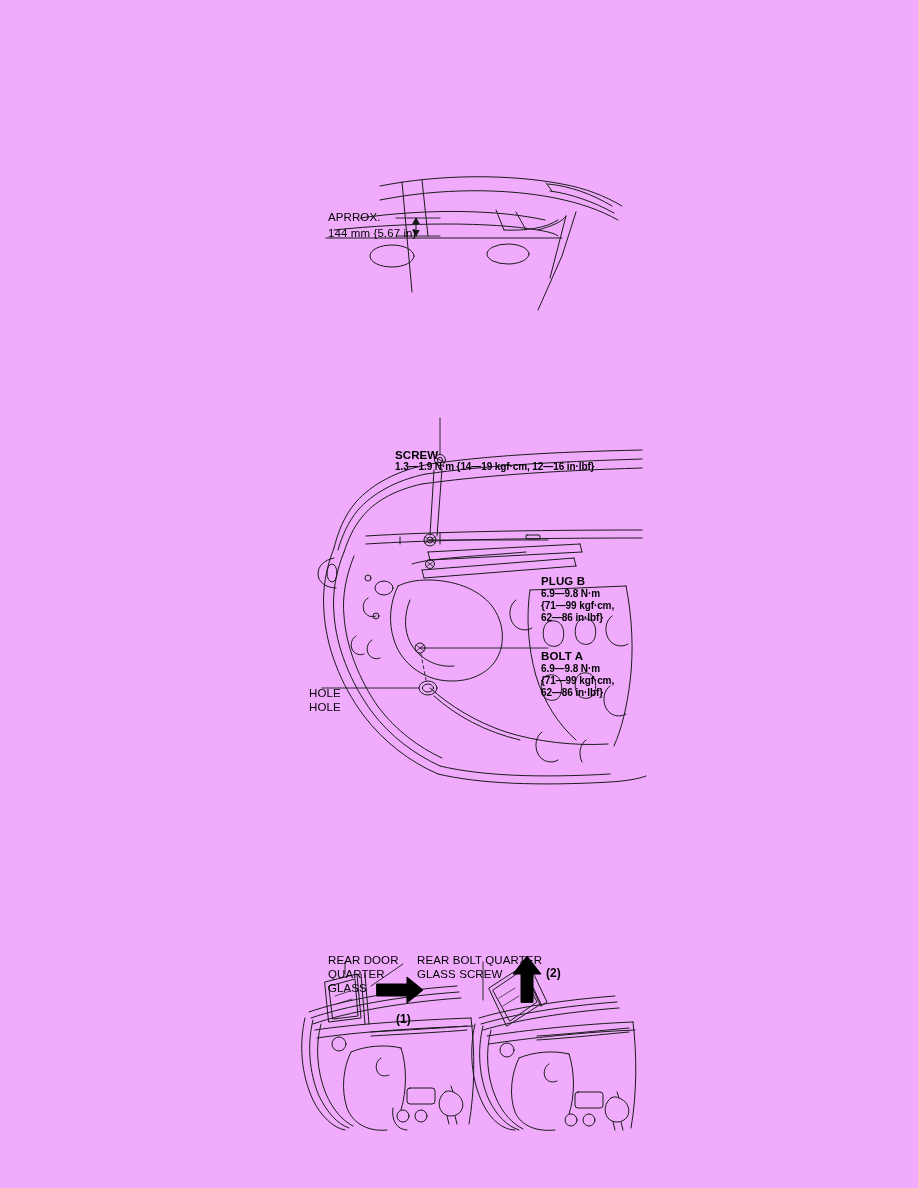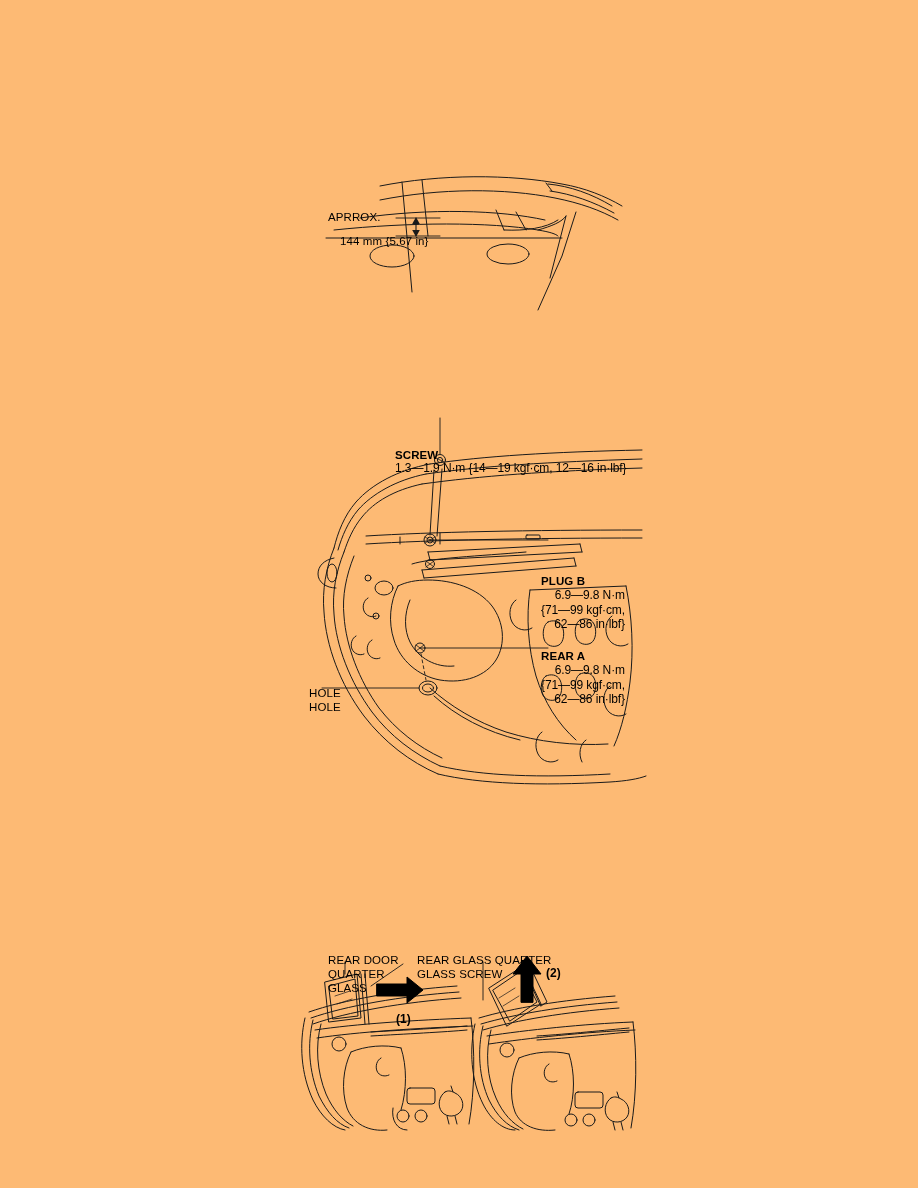--- a/index.html
+++ b/index.html
@@ -13,46 +13,46 @@
     position: relative;
     font-family: "Liberation Sans", sans-serif;
     color: #000000;
     overflow: hidden;
   }
   .page {
     position: absolute;
     left: 0; top: 0;
     width: 918px;
     height: 1188px;
-    background: #fdba74;
+    background: #f0abfc;
   }
   .figure {
     position: absolute;
   }
   #figure-roof-clearance { left: 300px; top: 160px; width: 330px; height: 170px; }
   #figure-door-fasteners { left: 280px; top: 440px; width: 370px; height: 350px; }
   #figure-quarter-glass-steps { left: 295px; top: 940px; width: 340px; height: 190px; }
 
   .figure svg { display: block; overflow: visible; }
 
   .lbl {
     position: absolute;
     font-family: "Liberation Sans", sans-serif;
     color: #000;
     white-space: pre;
     line-height: 1.22;
   }
   .lbl-plain { font-size: 11.5px; font-weight: 400; letter-spacing: 0.1px; }
-  .lbl-bold  { font-size: 12px; font-weight: 400; letter-spacing: -0.1px; text-align: right; }
+  .lbl-bold  { font-size: 10px; font-weight: 700; letter-spacing: -0.1px; }
   .lbl-head  { font-size: 11.5px; font-weight: 700; letter-spacing: 0.1px; }
   .lbl-step  { font-size: 12px; font-weight: 700; }
 
   
   #label-approx-title { left: 328px; top: 210px; }
-  #label-approx-value { left: 328px; top: 234px; margin-left: 12px; }
+  #label-approx-value { left: 328px; top: 226px; }
 
   
   #label-screw-title   { left: 395px; top: 448px; }
   #label-screw-torque  { left: 395px; top: 461px; }
   #label-bolt-b-title  { left: 541px; top: 574px; }
   #label-bolt-b-torque { left: 541px; top: 588px; }
   #label-bolt-a-title  { left: 541px; top: 649px; }
   #label-bolt-a-torque { left: 541px; top: 663px; }
   #label-hole-plug     { left: 309px; top: 686px; }
 
@@ -209,21 +209,21 @@
       <path d="M139 248 L 42 248" stroke-width="0.9"></path>
     </svg>
   </div>
 
   <span class="lbl lbl-head" id="label-screw-title">SCREW</span>
   <span class="lbl lbl-bold" id="label-screw-torque">1.3—1.9 N·m {14—19 kgf·cm, 12—16 in·lbf}</span>
 
   <span class="lbl lbl-head" id="label-bolt-b-title">PLUG B</span>
   <span class="lbl lbl-bold" id="label-bolt-b-torque"><span>6.9—9.8 N·m</span><br><span>{71—99 kgf·cm,</span><br><span>62—86 in·lbf}</span></span>
 
-  <span class="lbl lbl-head" id="label-bolt-a-title">REAR A</span>
+  <span class="lbl lbl-head" id="label-bolt-a-title">BOLT A</span>
   <span class="lbl lbl-bold" id="label-bolt-a-torque"><span>6.9—9.8 N·m</span><br><span>{71—99 kgf·cm,</span><br><span>62—86 in·lbf}</span></span>
 
   <span class="lbl lbl-plain" id="label-hole-plug"><span>HOLE</span><br><span>HOLE</span></span>
 
   <div class="figure" id="figure-quarter-glass-steps">
     <svg width="340" height="190" viewBox="0 0 340 190" fill="none" stroke="#1a1a1a" stroke-width="1" stroke-linecap="round" stroke-linejoin="round">
 
       <g>
 
         <path d="M14 72 C 48 60, 104 50, 162 46"></path>
@@ -317,18 +317,18 @@
 
         <path d="M56 62 L 56 34 L 48 34 L 62 16 L 76 34 L 68 34 L 68 62 Z" fill="#000000" stroke="#000000" stroke-width="1"></path>
 
         <path d="M18 22 L 18 60" stroke-width="0.9"></path>
       </g>
     </svg>
   </div>
 
   <span class="lbl lbl-plain" id="label-quarter-glass"><span>REAR DOOR</span><br><span>QUARTER</span><br><span>GLASS</span></span>
 
-  <span class="lbl lbl-plain" id="label-quarter-glass-guide"><span>REAR GLASS QUARTER</span><br><span>GLASS SCREW</span></span>
+  <span class="lbl lbl-plain" id="label-quarter-glass-guide"><span>REAR BOLT QUARTER</span><br><span>GLASS SCREW</span></span>
 
   <span class="lbl lbl-step" id="label-step-1">(1)</span>
   <span class="lbl lbl-step" id="label-step-2">(2)</span>
 
 </div>
 
 </body></html>

